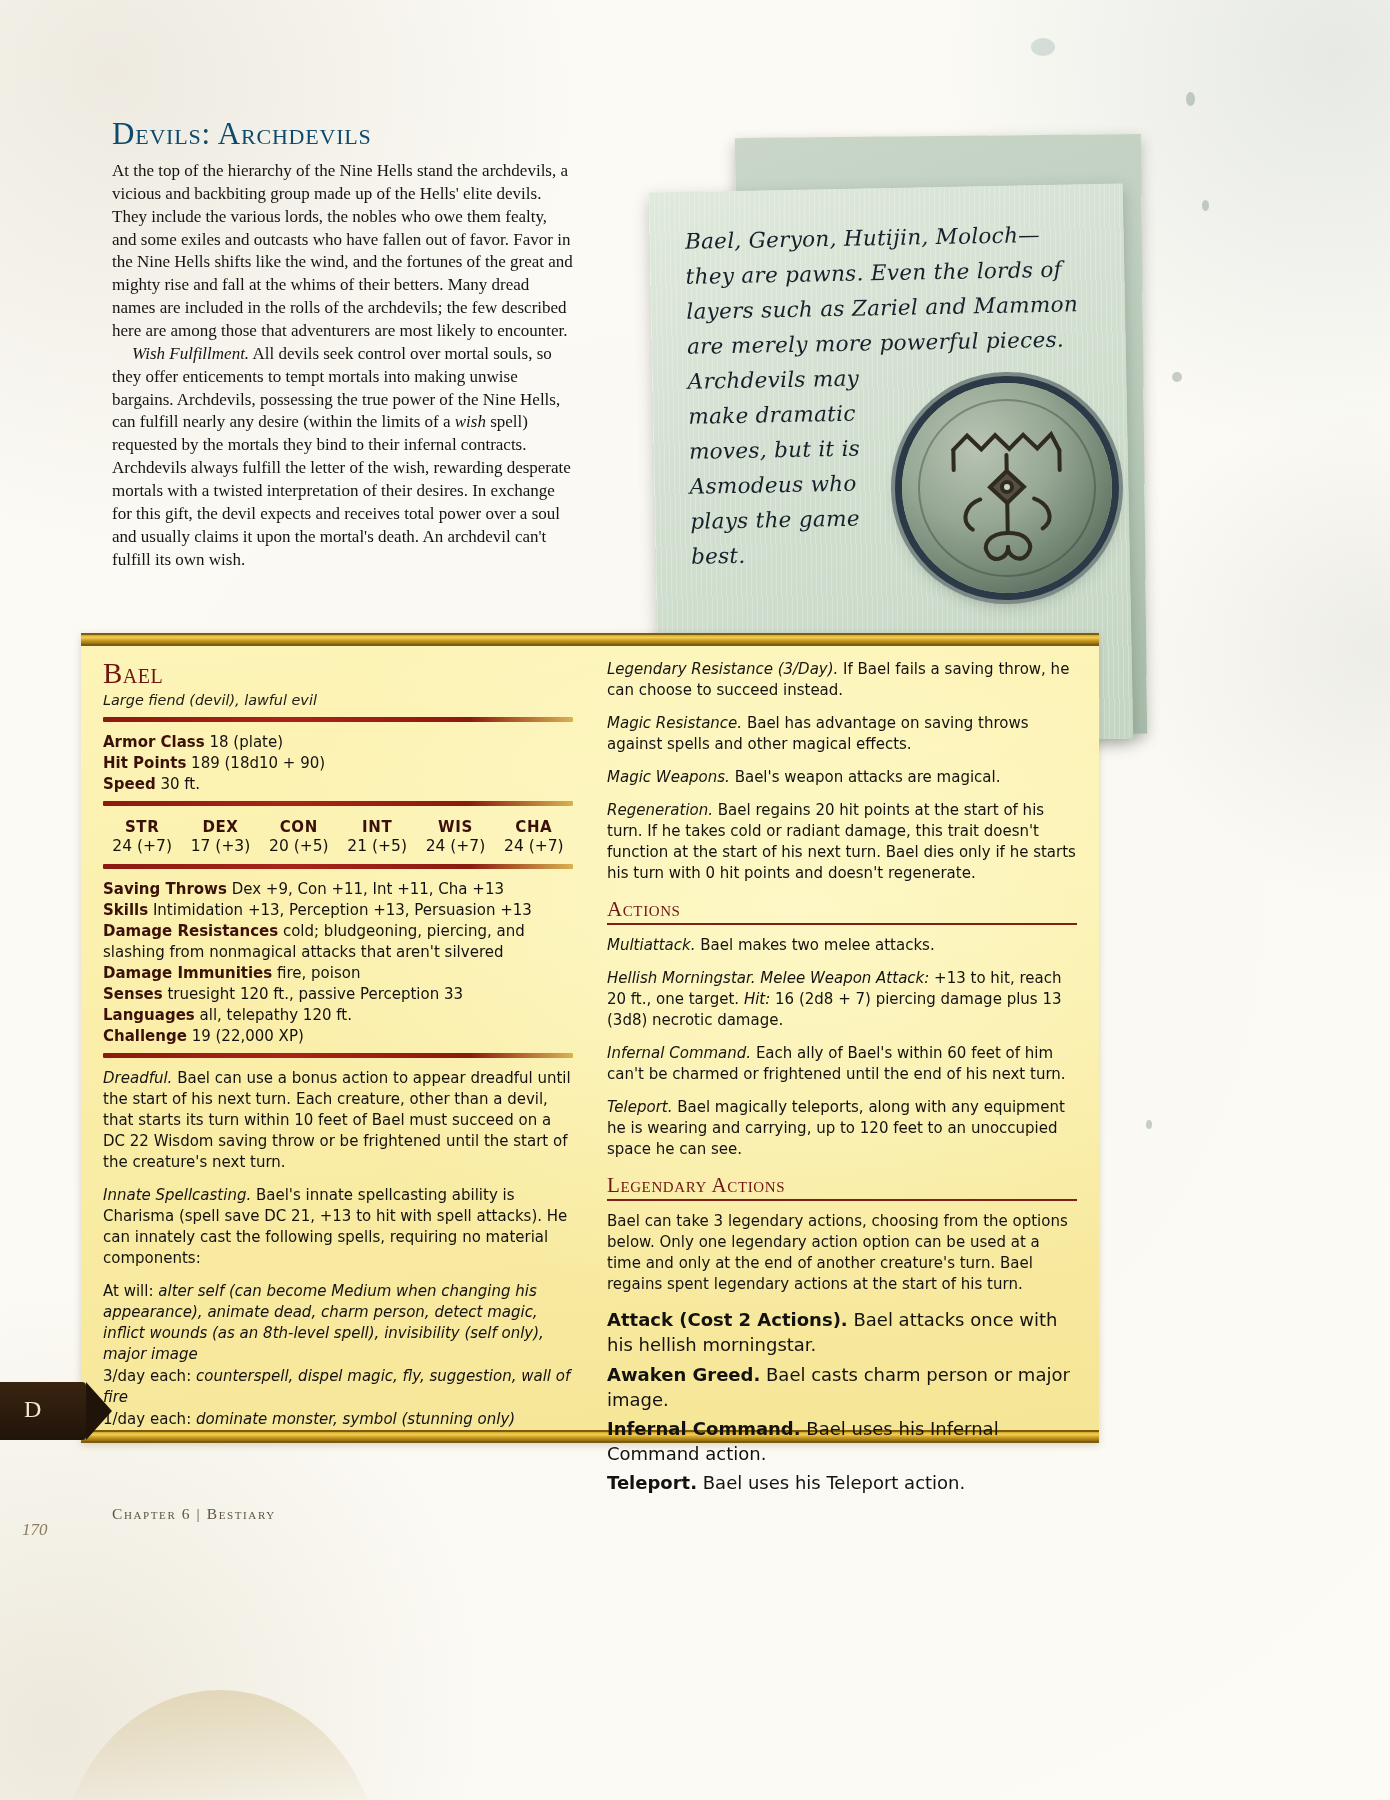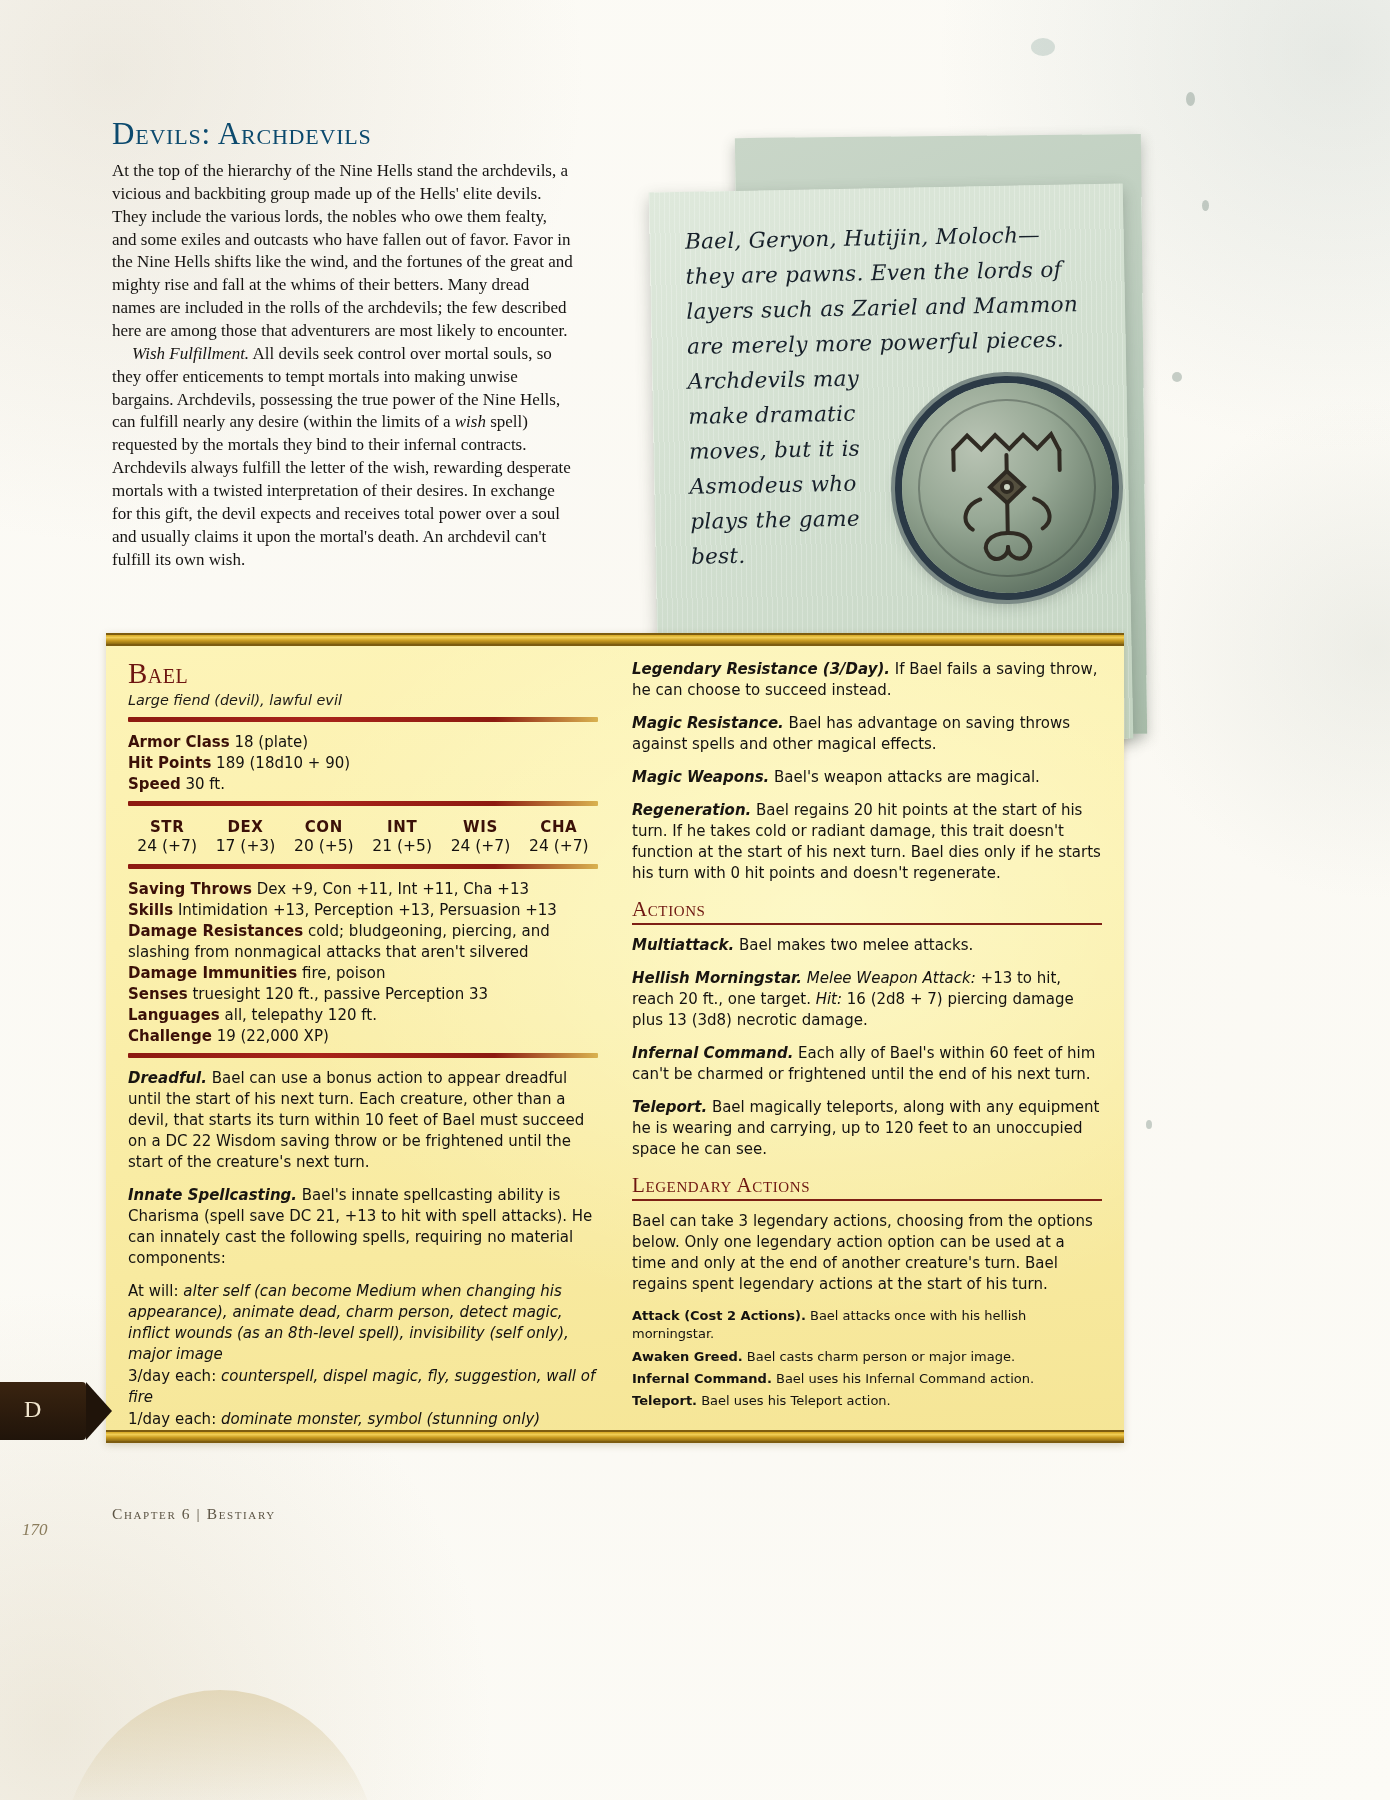--- a/index.html
+++ b/index.html
@@ -95,21 +95,21 @@
   }
   .coin:after{
     content:""; position:absolute; inset:16px; border-radius:50%;
     border:2px solid rgba(40,50,45,.35);
   }
   .coin-sigil { position: absolute; inset: 0; }
 
   
   .statblock {
     position: absolute;
-    left: 106px; top: 633px;
+    left: 81px; top: 633px;
     width: 1018px; height: 810px;
     background:
       radial-gradient(ellipse at 70% 35%, rgba(255,255,220,.55) 0%, rgba(255,255,255,0) 55%),
       linear-gradient(175deg,#fdf4b8 0%,#fbf0ad 35%,#f8eaa0 72%,#f5e596 100%);
     box-shadow: 0 2px 7px rgba(120,100,40,.25);
   }
   .sb-bar-top, .sb-bar-bottom {
     position: absolute; left: 0; width: 100%; height: 13px;
     background: linear-gradient(180deg,#d5a623 0%,#f0cd55 28%,#c89a20 62%,#8f6c12 100%);
     border-top: 2px solid #7d5c10;
@@ -169,40 +169,40 @@
   }
 
   
   .trait {
     font-family: "DejaVu Sans", sans-serif;
     font-size: 15px;
     line-height: 1.40;
     color: #141210;
     margin: 0 0 12px 0;
   }
-  .trait .tname { font-weight: bold; font-style: italic; color: #191510; margin-top: 39px; }
+  .trait .tname { font-weight: normal; font-style: italic; color: #191510; margin-top: 39px; }
   .trait i { font-style: italic; }
   .spell-line { padding-left: 0; text-indent: 0; margin: 0 0 1px 0; }
 
   .section-head {
     font-family: "Liberation Serif", serif;
     font-variant: small-caps;
     font-size: 21px;
     color: #6e1611;
     letter-spacing: .6px;
     margin: 14px 0 2px 0;
     line-height: 1.1;
   }
   .section-rule {
     height: 2px; width: 100%; background: #7d2015; margin: 0 0 10px 0;
   }
 
   .legendary-item {
     font-family: "DejaVu Sans", sans-serif;
-    font-size: 13px; line-height: 1.40; color: #141210;
+    font-size: 18px; line-height: 1.40; color: #141210;
     margin: 4px 0 2px 0;
   }
   .legendary-item b { font-weight: bold; }
 
   
   .side-tab {
     position: absolute; left: 0; top: 1382px;
     width: 86px; height: 58px;
     background: linear-gradient(180deg,#3a2410 0%,#20140a 100%);
     border-top-right-radius: 4px;

